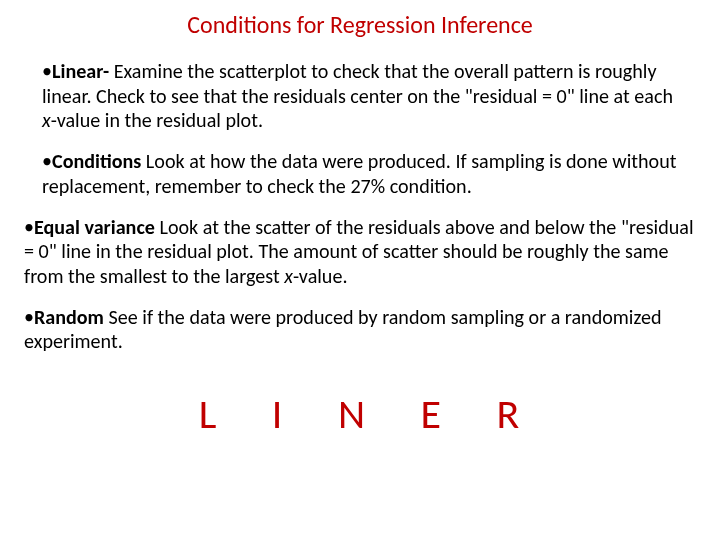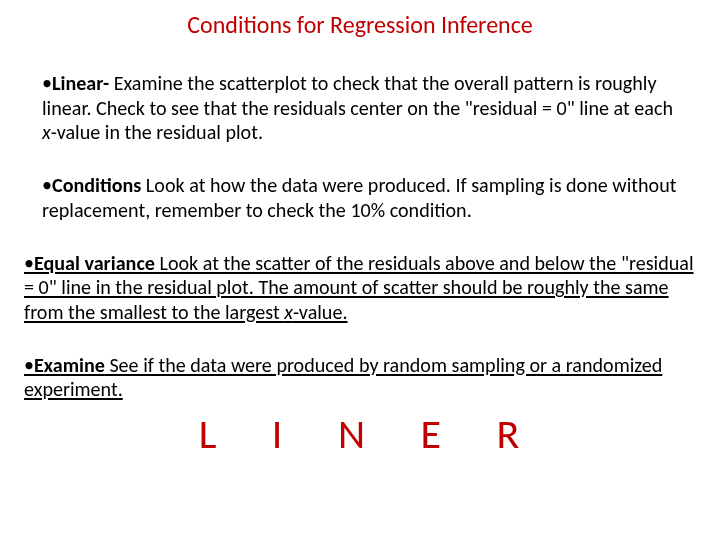--- a/index.html
+++ b/index.html
@@ -24,72 +24,71 @@
     padding-top: 10px;
     padding-bottom: 4px;
     color: #c00000;
   }
   .body {
     padding: 0 28px 0 48px;
   }
   .bullet {
     font-size: 20.1px;
     line-height: 1.23;
-    margin-top: 28px;
+    margin-top: 16px;
     margin-left: -6px;
   }
   .bullet .mark {
     display: inline;
   }
   .term {
     font-weight: bold;
   }
   .italic {
     font-style: italic;
   }
   .tight {
     padding-left: 30px;
     padding-right: 22px;
-    text-decoration: underline;
   }
   .acronym {
     text-align: center;
     font-size: 42px;
     color: #c00000;
     letter-spacing: 2px;
     word-spacing: 42px;
-    margin-top: 6px;
+    margin-top: 34px;
     font-weight: 400;
   }
 </style>
 </head>
 <body>
 
 <div class="slide">
   <div class="title">Conditions for Regression Inference</div>
 
   <div class="body">
 
     <div class="bullet">
       <span class="mark">•</span><span class="term">Linear-</span><span> Examine the scatterplot to check that the overall pattern is roughly linear. Check to see that the residuals center on the "residual = 0" line at each </span><span class="italic">x</span><span>-value in the residual plot.</span>
     </div>
 
     <div class="bullet">
-      <span class="mark">•</span><span class="term">Conditions</span><span> Look at how the data were produced. If sampling is done without replacement, remember to check the 10% condition.</span><span class="italic"></span><span></span>
+      <span class="mark">•</span><span class="term">Conditions</span><span> Look at how the data were produced. If sampling is done without replacement, remember to check the 27% condition.</span><span class="italic"></span><span></span>
     </div>
 
 
   </div>
 
   <div class="tight">
 
     <div class="bullet">
       <span class="mark">•</span><span class="term">Equal variance</span><span> Look at the scatter of the residuals above and below the "residual = 0" line in the residual plot. The amount of scatter should be roughly the same from the smallest to the largest </span><span class="italic">x</span><span>-value.</span>
     </div>
 
     <div class="bullet">
-      <span class="mark">•</span><span class="term">Examine</span><span> See if the data were produced by random sampling or a randomized experiment.</span><span class="italic"></span><span></span>
+      <span class="mark">•</span><span class="term">Random</span><span> See if the data were produced by random sampling or a randomized experiment.</span><span class="italic"></span><span></span>
     </div>
 
   </div>
 
   <div class="acronym">L I N E R</div>
 </div>
 
 </body></html>

